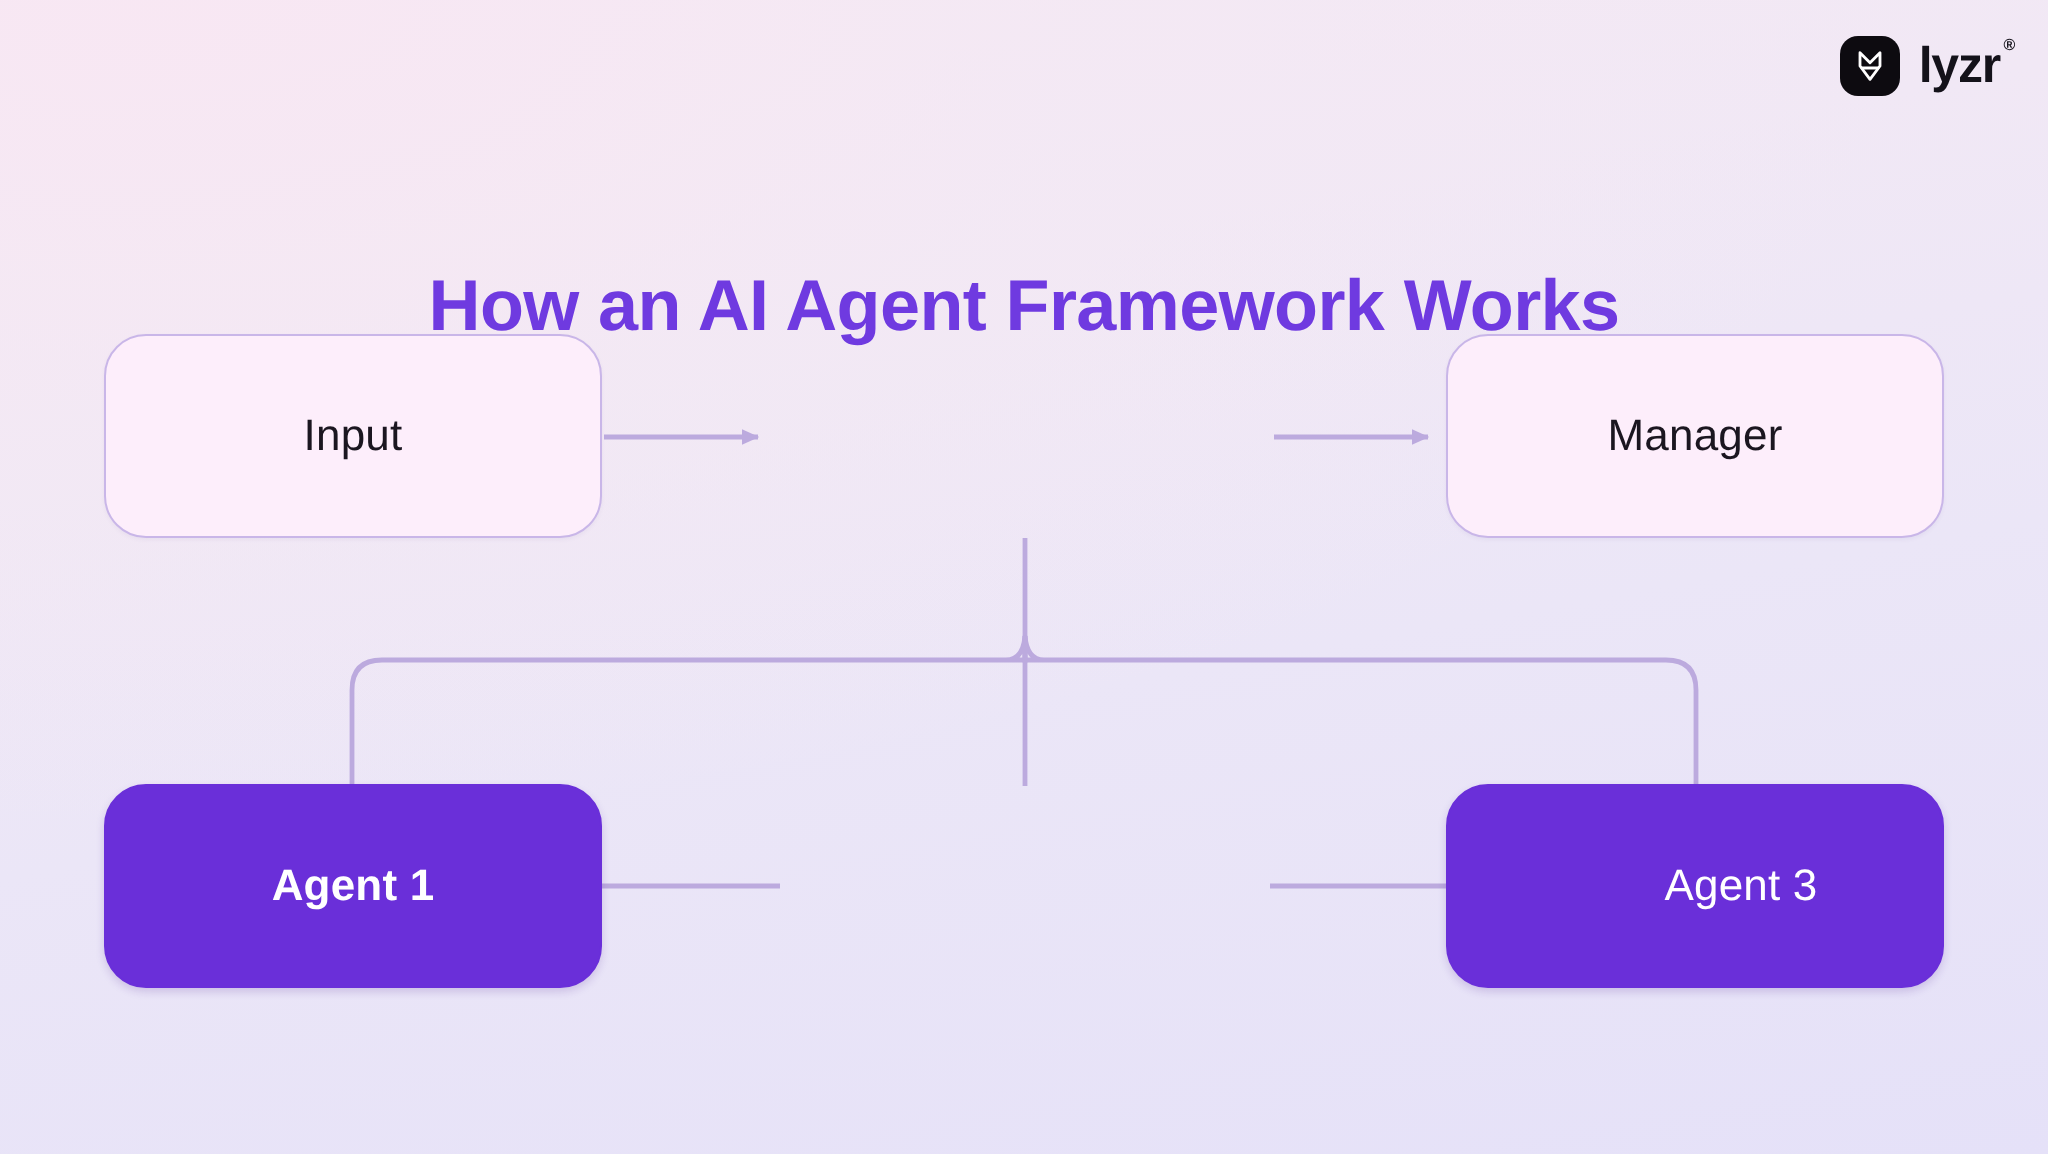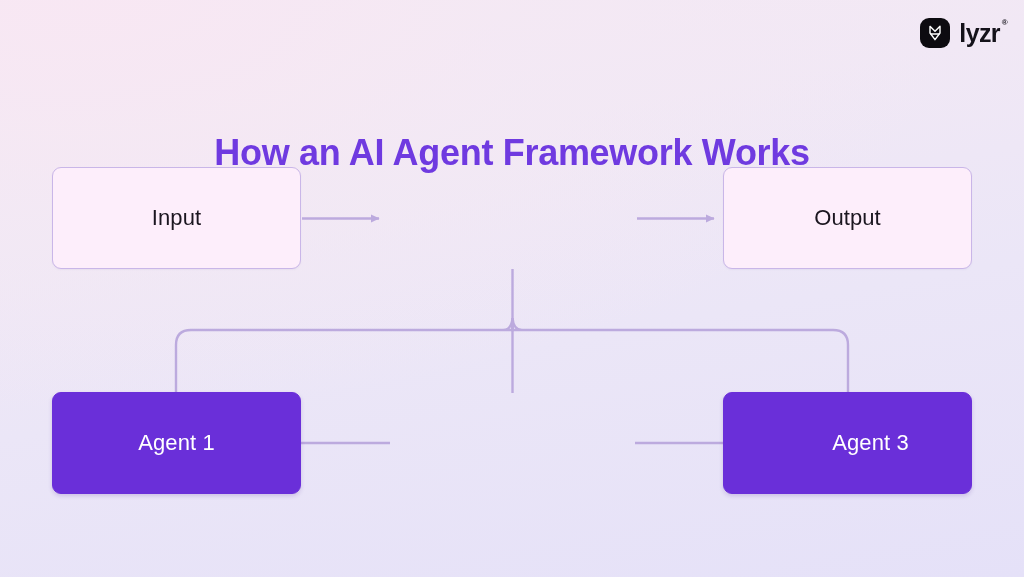--- a/index.html
+++ b/index.html
@@ -81,21 +81,21 @@
     pointer-events: none;
   }
 
   
   .node {
     position: absolute;
     box-sizing: border-box;
     display: flex;
     align-items: center;
     justify-content: center;
-    border-radius: 9px;
+    border-radius: 21px;
     font-size: 22px;
     letter-spacing: 0.1px;
   }
   .node-soft {
     background: #fdeefb;
     border: 1.3px solid #c9b6e8;
     color: #1b1620;
     box-shadow: 0 1px 2px rgba(90,60,140,0.06);
   }
   .node-light {
@@ -107,21 +107,21 @@
   .node-strong {
     background: #6a2fd9;
     border: 1.3px solid #6a2fd9;
     color: #ffffff;
     box-shadow: 0 2px 4px rgba(70,30,150,0.18);
   }
 
   #n-input   { left: 52px;  top: 167px; width: 249px; height: 102px; }
   #n-manager { left: 389px; top: 167px; width: 247px; height: 102px; }
   #n-output  { left: 723px; top: 167px; width: 249px; height: 102px; }
-  #n-agent1  { left: 52px;  top: 392px; width: 249px; height: 102px; }
+  #n-agent1  { left: 52px;  top: 392px; width: 249px; height: 102px; font-weight: bold; }
   #n-agent2  { left: 389px; top: 392px; width: 247px; height: 102px; }
   #n-agent3  { left: 723px; top: 392px; width: 249px; height: 102px; padding-left: 46px; }
 </style>
 </head>
 <body>
 
 <div class="canvas">
 
   <div class="logo">
     <div class="logo-mark">
@@ -155,20 +155,20 @@
     <path d="M 522 330 Q 513.5 330 512.5 318 L 512.5 330 L 833 330 Q 848 330 848 345 L 848 393" fill="none" stroke="#bcaade" stroke-width="2.4" stroke-linecap="round"></path>
 
     <line x1="300" y1="443" x2="390" y2="443" stroke="#bcaade" stroke-width="2.4"></line>
 
     <line x1="635" y1="443" x2="724" y2="443" stroke="#bcaade" stroke-width="2.4"></line>
   </svg>
 
   <div class="node node-soft" id="n-input">Input</div>
 
 
-  <div class="node node-soft" id="n-output">Output</div>
+  <div class="node node-soft" id="n-output">Manager</div>
 
   <div class="node node-strong" id="n-agent1">Agent 1</div>
 
 
   <div class="node node-strong" id="n-agent3">Agent 3</div>
 
 </div>
 
 </body></html>

